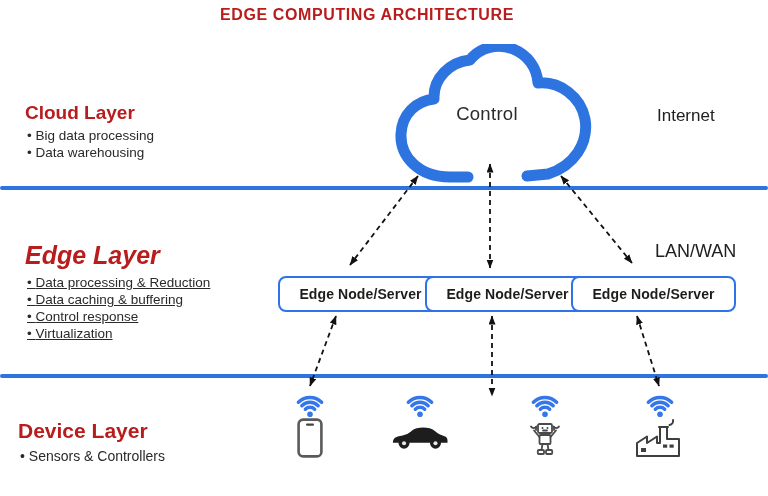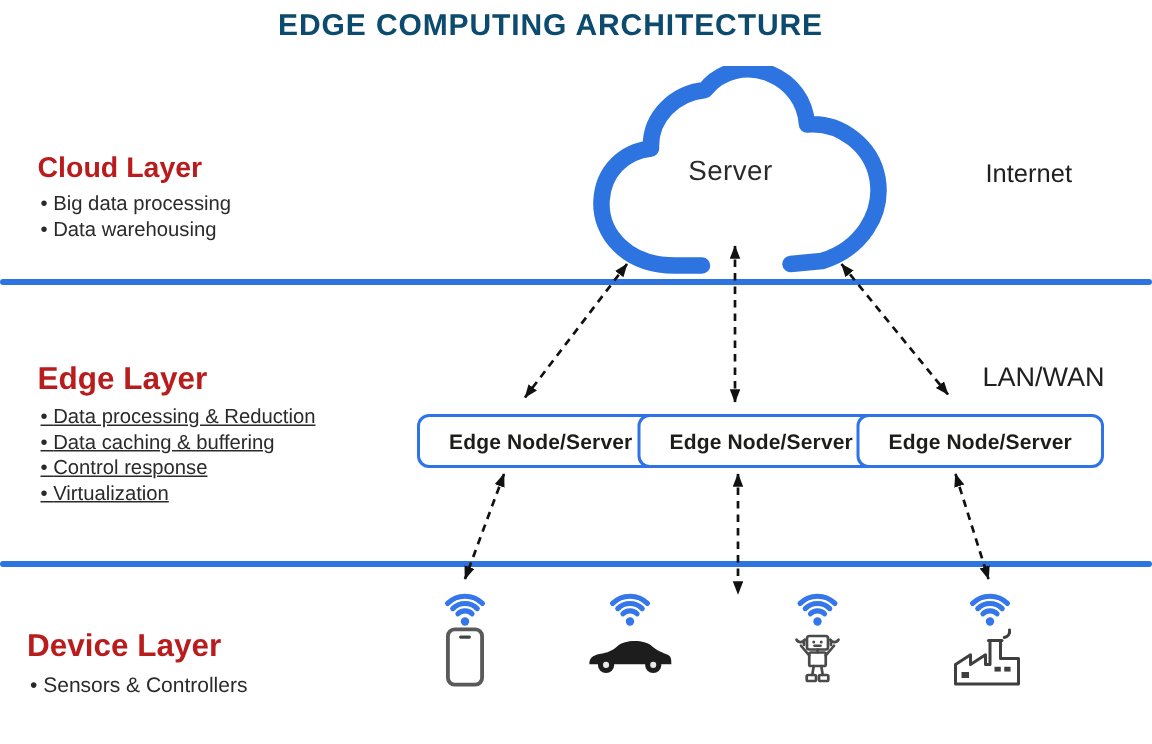--- a/index.html
+++ b/index.html
@@ -2,32 +2,32 @@
 <html><head>
 <meta charset="utf-8">
 <style>
   html,body{margin:0;padding:0;background:#fff;}
   .stage{
     position:relative;width:768px;height:496px;background:#fff;overflow:hidden;
     font-family:"Liberation Sans","DejaVu Sans",sans-serif;color:#1d1d1b;
   }
   .title{
     position:absolute;top:6px;left:0;width:734px;text-align:center;
-    font-size:20px;font-weight:bold;letter-spacing:.6px;color:#0c4a6e;
+    font-size:16px;font-weight:bold;letter-spacing:.6px;color:#b91c1c;
   }
   .hline{position:absolute;left:0;width:768px;height:4px;background:#2e74e0;border-radius:2px;}
   .hline.l1{top:186px;}
   .hline.l2{top:374px;}
 
   .layer-block{position:absolute;}
   .layer-heading{font-weight:bold;color:#b91c1c;}
   .cloud-block{left:25px;top:102px;}
   .cloud-block .layer-heading{font-size:19px;}
   .edge-block{left:25px;top:241px;}
-  .edge-block .layer-heading{font-size:21px;}
+  .edge-block .layer-heading{font-size:25px;font-style:italic;}
   .device-block{left:18px;top:419px;}
   .device-block .layer-heading{font-size:21px;}
   ul.bullets{list-style:none;margin:4px 0 0 2px;padding:0;font-size:13.5px;color:#2a2a2a;}
   ul.bullets li{line-height:16.5px;}
   .edge-block ul.bullets li{line-height:17px;text-decoration:underline;}
   ul.bullets li::before{content:"• ";}
   .device-block ul.bullets{font-size:14px;margin-top:5px;}
 
   .side-label{position:absolute;font-size:17px;color:#202020;}
   .side-label.internet{left:657px;top:106px;}
@@ -88,21 +88,21 @@
     </ul>
   </div>
 
   <div class="side-label internet">Internet</div>
   <div class="side-label lanwan">LAN/WAN</div>
 
   <svg class="cloud-svg" width="210" height="147" viewBox="0 0 210 147">
     <path d="M 80 133 L 62 133 C 30 133 12 112 13 90 C 14 70 28 57 46 55 C 45 34 62 18 82 16 C 92 3 110 -1 125 5 C 140 11 149 24 150 39 C 172 37 193 53 197 75 C 201 99 186 122 160 130 L 139 132" fill="#ffffff" stroke="#2e74e0" stroke-width="11" stroke-linecap="round" stroke-linejoin="round"></path>
   </svg>
   <div class="cloud-label">
-    <div>Server</div>
+    <div>Control</div>
   </div>
 
   <div class="node n1">
     <span>Edge Node/Server</span>
   </div>
   <div class="node n2">
     <span>Edge Node/Server</span>
   </div>
   <div class="node n3">
     <span>Edge Node/Server</span>

